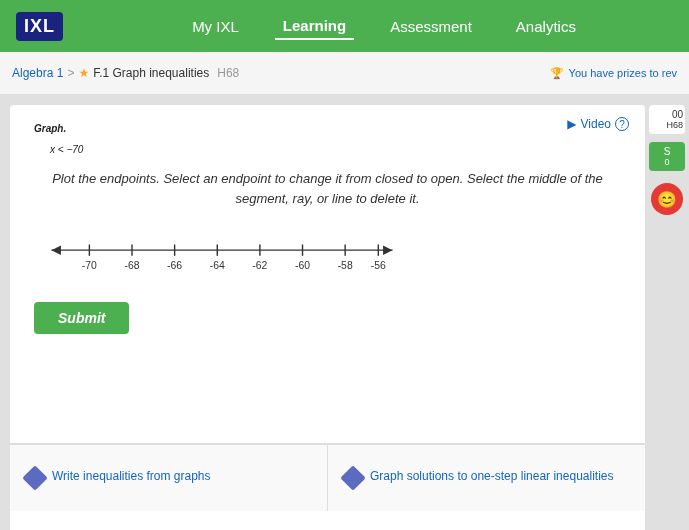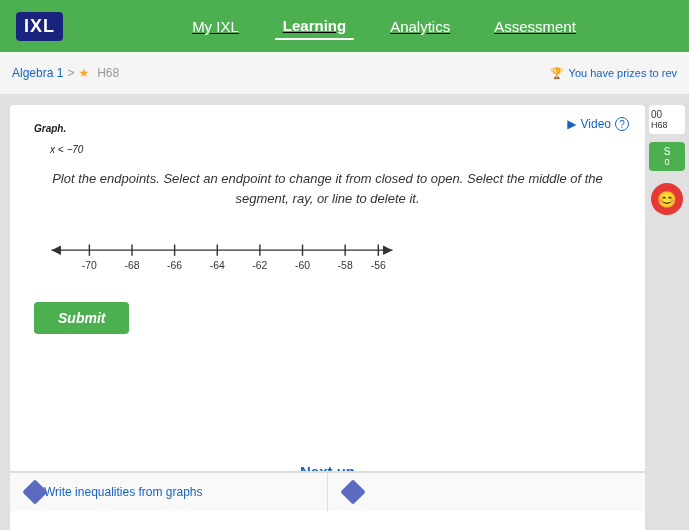--- a/index.html
+++ b/index.html
@@ -22,21 +22,20 @@
       padding: 4px 8px;
       border-radius: 4px;
       letter-spacing: 1px;
     }
     .nav-links {
       display: flex;
       gap: 28px;
       margin-left: auto;
       margin-right: auto;
       align-items: center;
-      text-decoration: underline;
     }
     .nav-link {
       color: #fff;
       font-size: 15px;
       cursor: pointer;
       text-decoration: none;
       padding: 4px 8px;
     }
     .nav-link.active {
       font-weight: bold;
@@ -176,22 +175,22 @@
       border-top: 1px solid #ddd;
       background: #f9f9f9;
       position: absolute;
       bottom: 0;
       left: 0;
       right: 0;
     }
     .next-card {
       flex: 1;
       display: flex;
-      align-items: center;
-      padding: 10px 16px;
+      gap: 8px;
+      padding: 24px 16px;
       font-size: 12px;
       color: #1565c0;
       cursor: pointer;
       border-top: 1px solid #ddd;
       background: #f9f9f9;
     }
     .next-card:first-child {
       border-right: 1px solid #ddd;
     }
     .diamond-icon {
@@ -210,21 +209,21 @@
       flex-direction: column;
       align-items: center;
       padding: 10px 4px;
       gap: 8px;
     }
     .sidebar-badge {
       background: #fff;
       border-radius: 4px;
       width: 36px;
       padding: 4px 2px;
-      text-align: left;
+      text-align: right;
       font-size: 10px;
       color: #333;
     }
     .sidebar-badge-green {
       background: #4caf50;
       color: #fff;
       border-radius: 4px;
       width: 36px;
       padding: 4px 2px;
       text-align: center;
@@ -244,29 +243,30 @@
     }
   </style>
 </head>
 <body>
 
 <div class="navbar">
   <div class="logo">IXL</div>
   <div class="nav-links">
     <a class="nav-link">My IXL</a>
     <a class="nav-link active">Learning</a>
+    <a class="nav-link">Assessment</a>
     <a class="nav-link">Analytics</a>
-    <a class="nav-link">Assessment</a>
   </div>
 </div>
 
 <div class="breadcrumb">
   <a>Algebra 1</a>
   <span class="sep">&gt;</span>
   <span class="star">★</span>
+  <span class="current">F.1 Graph inequalities</span>
   <span class="code">H68</span>
   <div class="prizes-btn">
     <span>🏆</span>
     <span>You have prizes to rev</span>
   </div>
 </div>
 
 <div class="main-area">
 
   <div class="content-panel">
@@ -316,20 +316,21 @@
     <div class="next-up-section">
       <div class="next-up-title">Next up</div>
       <div class="next-up-subtitle">Done for now? Try these next:</div>
       <div class="next-up-cards">
         <div class="next-card">
           <div class="diamond-icon" style="background:#5c6bc0;"></div>
           <span>Write inequalities from graphs</span>
         </div>
         <div class="next-card">
           <div class="diamond-icon" style="background:#5c6bc0;"></div>
+          <span>Graph solutions to one-step linear inequalities</span>
         </div>
       </div>
     </div>
   </div>
 
   <div class="right-sidebar">
     <div class="sidebar-badge">
       <div>00</div>
       <div style="font-size:9px;">H68</div>
     </div>

